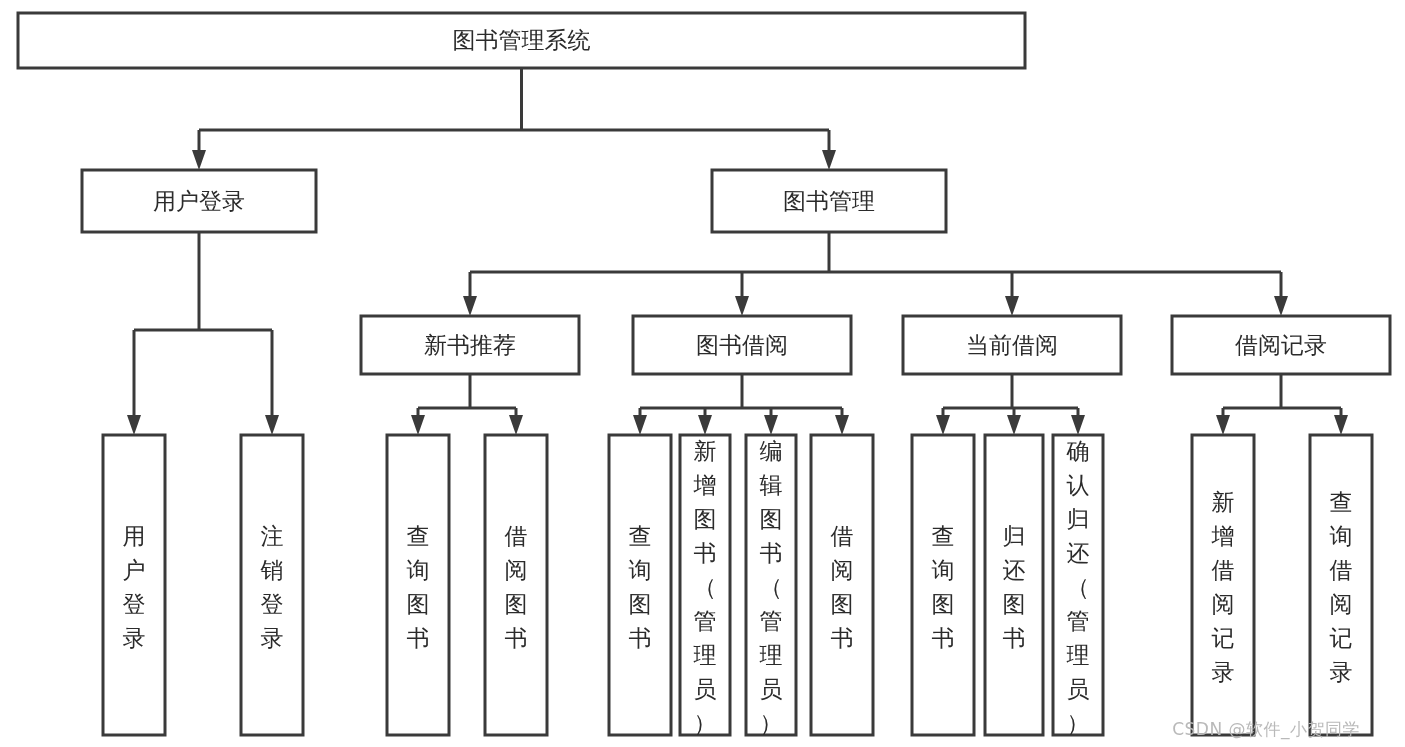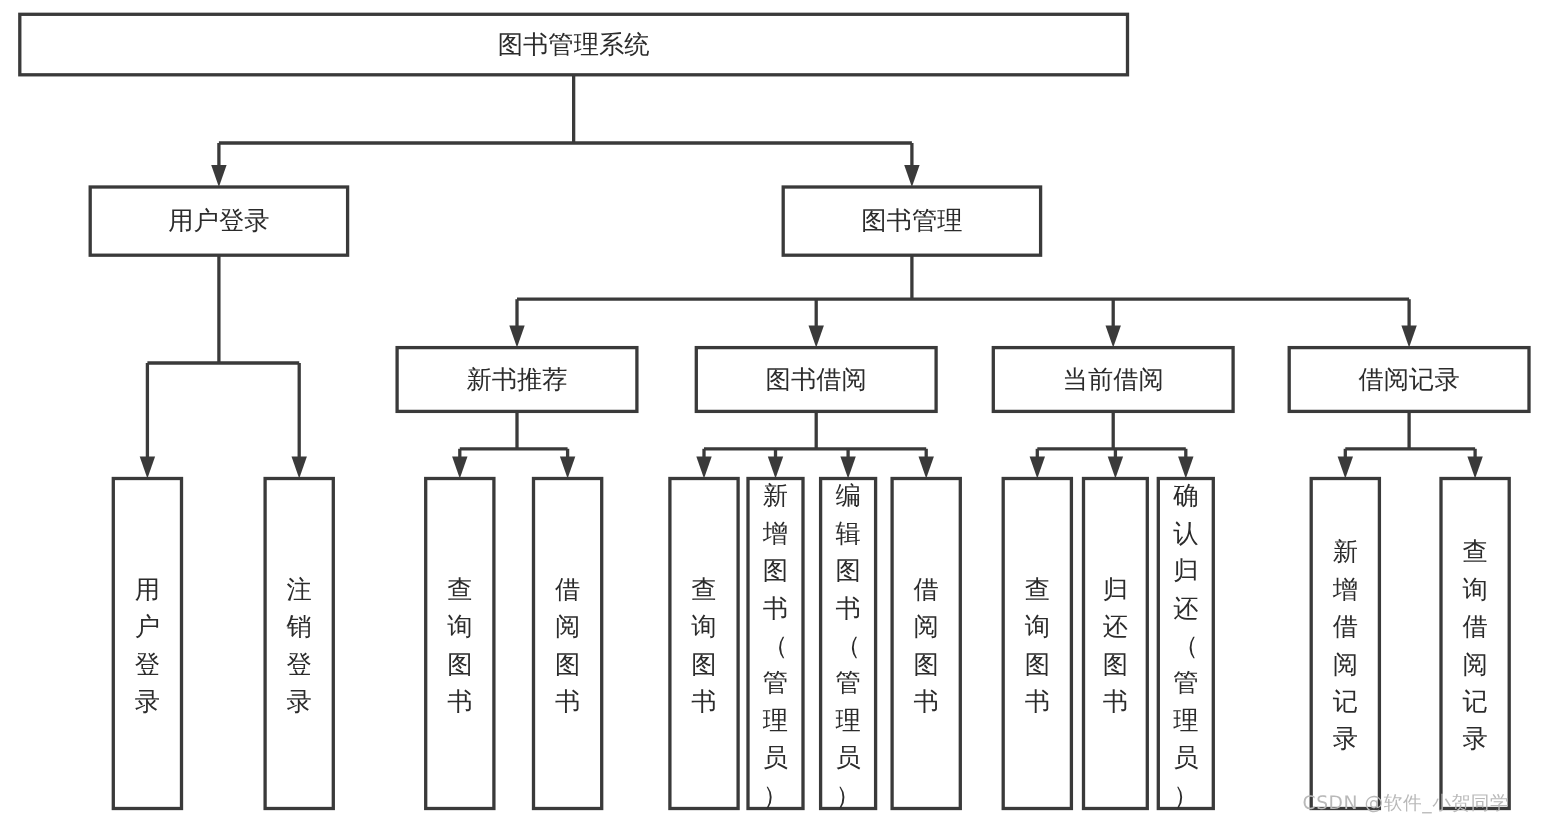--- a/index.html
+++ b/index.html
@@ -48,21 +48,21 @@
     dominant-baseline: middle;
   }
   .node-label-v {
     fill: #2b2b2b;
     font-family: "DejaVu Sans", "Liberation Sans", sans-serif;
     font-size: 23px;
     text-anchor: middle;
   }
   .watermark {
     position: absolute;
-    right: 8px;
+    right: 20px;
     bottom: 6px;
     font-family: "DejaVu Sans", "Liberation Sans", sans-serif;
     font-size: 17px;
     color: #b9b9b9;
     letter-spacing: 0.5px;
     white-space: nowrap;
     pointer-events: none;
   }
 </style>
 </head>

